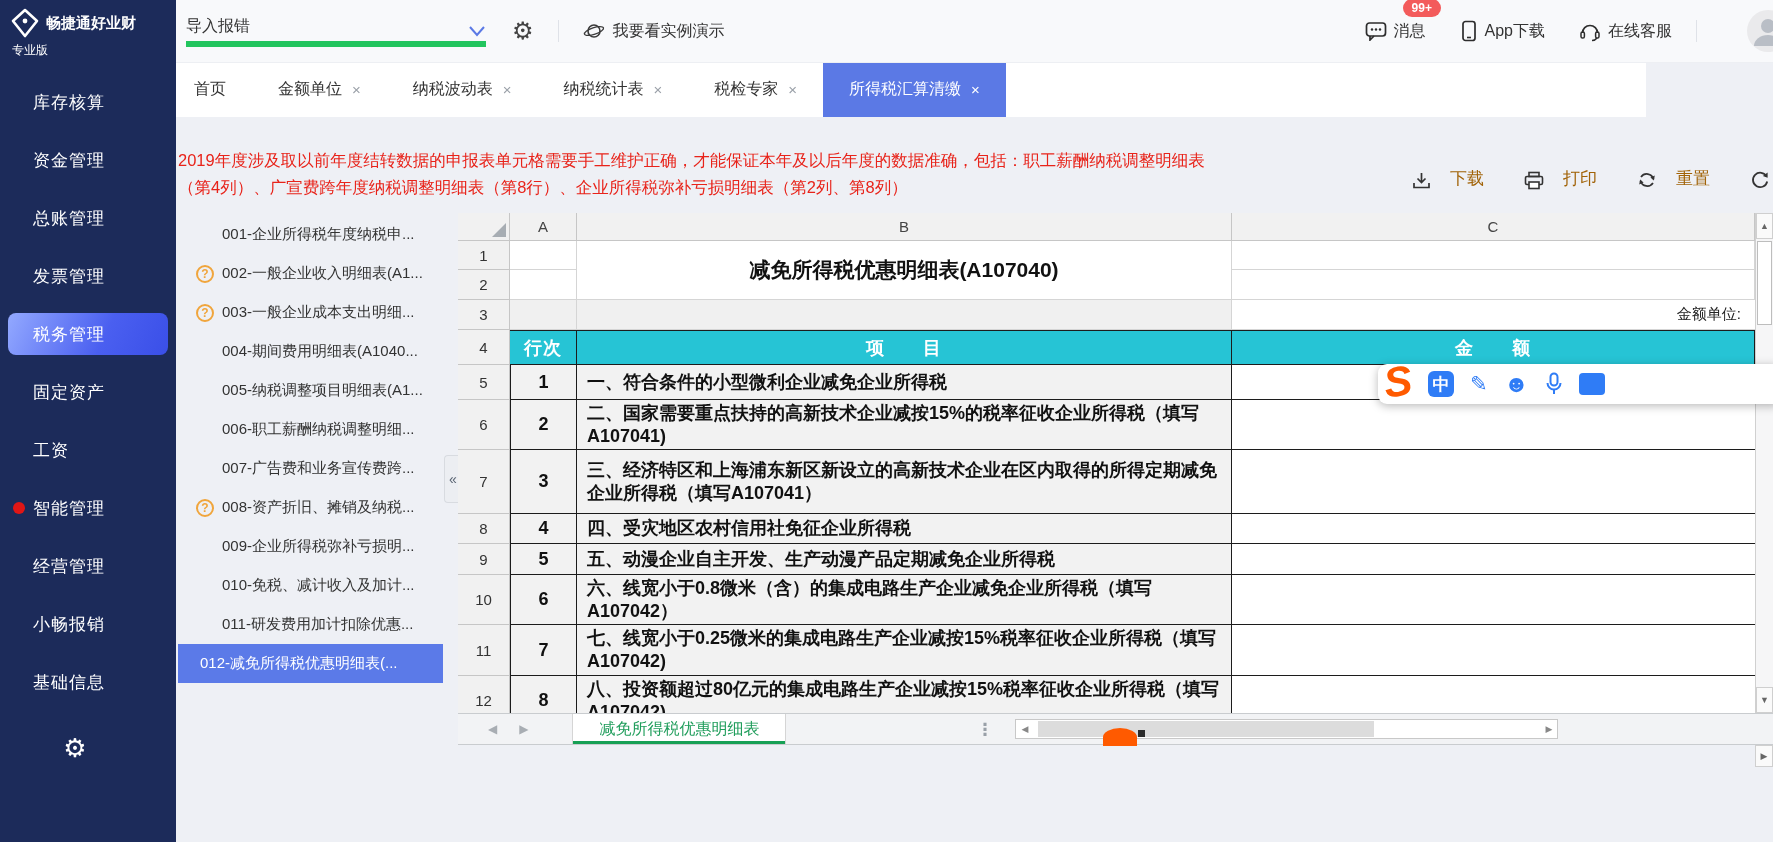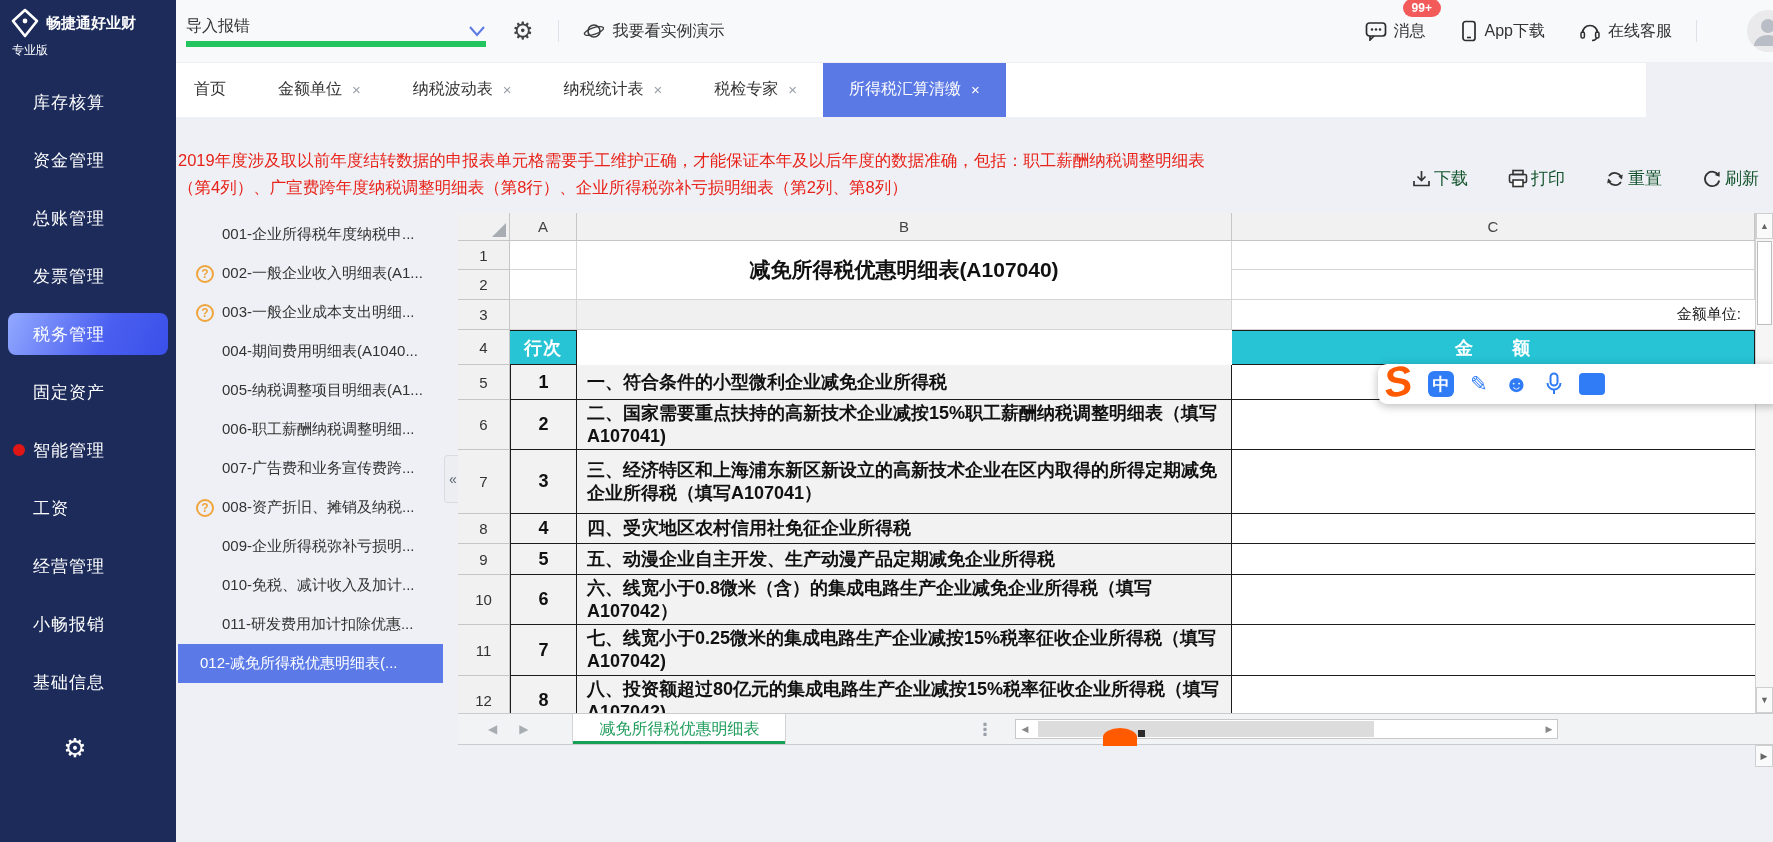--- a/index.html
+++ b/index.html
@@ -34,21 +34,21 @@
   .tabbar{position:absolute;left:150px;top:62px;width:1496px;height:55px;background:#fff;display:flex;align-items:stretch;padding-left:18px;box-sizing:border-box;z-index:3;}
   .tab{display:flex;align-items:center;gap:10px;padding:0 26px;font-size:16px;color:#333;cursor:pointer;white-space:nowrap;}
   .tab .x{color:#9aa0a8;font-size:15px;}
   .tab.active{background:#5b79e5;color:#fff;}
   .tab.active .x{color:#fff;}
 
   
   .content{position:absolute;left:150px;top:117px;width:1623px;height:657px;background:#eef0f5;overflow:hidden;}
   .notice{position:absolute;left:28px;top:30px;width:1048px;font-size:16.5px;line-height:27px;color:#e8231a;}
   .toolbar{position:absolute;top:50px;left:1262px;display:flex;gap:40px;white-space:nowrap;}
-  .tbtn{display:flex;align-items:center;gap:3px;font-size:17px;color:#14532d;cursor:pointer;}
+  .tbtn{display:flex;align-items:flex-end;gap:19px;font-size:17px;color:#a16207;cursor:pointer;}
 
   
   .report-list{position:absolute;left:28px;top:98px;width:265px;}
   .rl-item{height:39px;display:flex;align-items:center;padding-left:44px;font-size:15px;color:#333;white-space:nowrap;position:relative;cursor:pointer;box-sizing:border-box;}
   .rl-item.selected{background:#5b7ae8;color:#fff;padding-left:22px;}
   .help-ic{position:absolute;left:18px;top:50%;margin-top:-9px;width:18px;height:18px;border:2px solid #f0a53c;border-radius:50%;color:#f0a53c;font-size:12px;font-weight:700;display:flex;align-items:center;justify-content:center;box-sizing:border-box;}
   .collapse{position:absolute;left:294px;top:338px;width:16px;height:46px;background:#eceef2;border:1px solid #d8dbe0;border-right:none;border-radius:4px 0 0 4px;display:flex;align-items:center;justify-content:center;color:#5a6472;font-size:14px;cursor:pointer;}
 
   
   .sheet{position:absolute;left:308px;top:96px;width:1297px;height:500px;overflow:hidden;background:#fff;display:grid;
@@ -117,25 +117,25 @@
       </div>
       <div class="logo-sub">专业版</div>
     </div>
     <div class="nav">
       <div class="nav-item">库存核算</div>
       <div class="nav-item">资金管理</div>
       <div class="nav-item">总账管理</div>
       <div class="nav-item">发票管理</div>
       <div class="nav-item active">税务管理</div>
       <div class="nav-item">固定资产</div>
+      <div class="nav-item">工资</div>
       <div class="nav-item">
           <span class="nav-dot"></span>
           <span>智能管理</span>
         </div>
-      <div class="nav-item">工资</div>
       <div class="nav-item">经营管理</div>
       <div class="nav-item">小畅报销</div>
       <div class="nav-item">基础信息</div>
     </div>
     <div class="sidebar-gear">⚙</div>
   </div>
 
   <div class="topbar">
     <div class="import-select">
       <span class="import-label">导入报错</span>
@@ -312,30 +312,31 @@
       <div class="lite gc2 gr3"></div>
       <div class="lite gc4 gr3"></div>
 
       <div class="rn gc1 gr4">3</div>
       <div class="lite gray gc2 gr4"></div>
       <div class="lite gray gc3 gr4"></div>
       <div class="unit-cell gc4 gr4">金额单位:</div>
 
       <div class="rn gc1 gr5">4</div>
       <div class="chead gc2 gr5">行次</div>
+      <div class="chead gc3 gr5">项　　目</div>
       <div class="chead gc4 gr5">金　　额</div>
 
       <div class="rn gc1 gr6">5</div>
       <div class="ln gc2 gr6">1</div>
       <div class="item gc3 gr6">一、符合条件的小型微利企业减免企业所得税</div>
       <div class="amt gc4 gr6"></div>
 
       <div class="rn gc1 gr7">6</div>
       <div class="ln gc2 gr7">2</div>
-      <div class="item gc3 gr7">二、国家需要重点扶持的高新技术企业减按15%职工薪酬纳税调整明细表（填写A107041)</div>
+      <div class="item gc3 gr7">二、国家需要重点扶持的高新技术企业减按15%的税率征收企业所得税（填写A107041)</div>
       <div class="amt gc4 gr7"></div>
 
       <div class="rn gc1 gr8">7</div>
       <div class="ln gc2 gr8">3</div>
       <div class="item gc3 gr8">三、经济特区和上海浦东新区新设立的高新技术企业在区内取得的所得定期减免企业所得税（填写A107041）</div>
       <div class="amt gc4 gr8"></div>
 
       <div class="rn gc1 gr9">8</div>
       <div class="ln gc2 gr9">4</div>
       <div class="item gc3 gr9">四、受灾地区农村信用社免征企业所得税</div>

